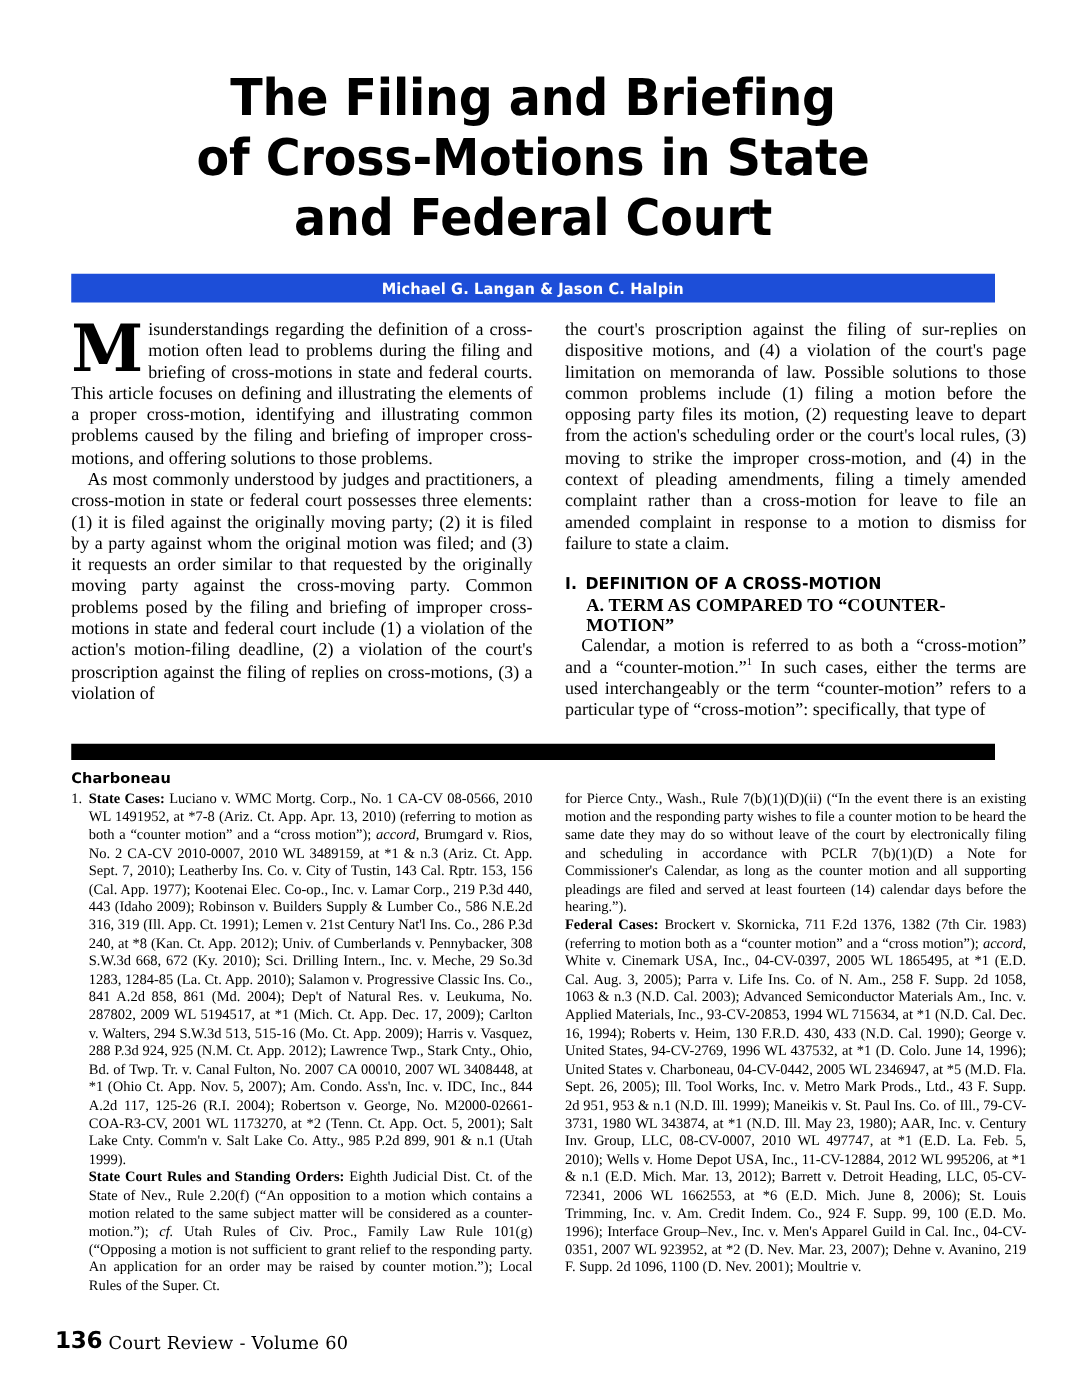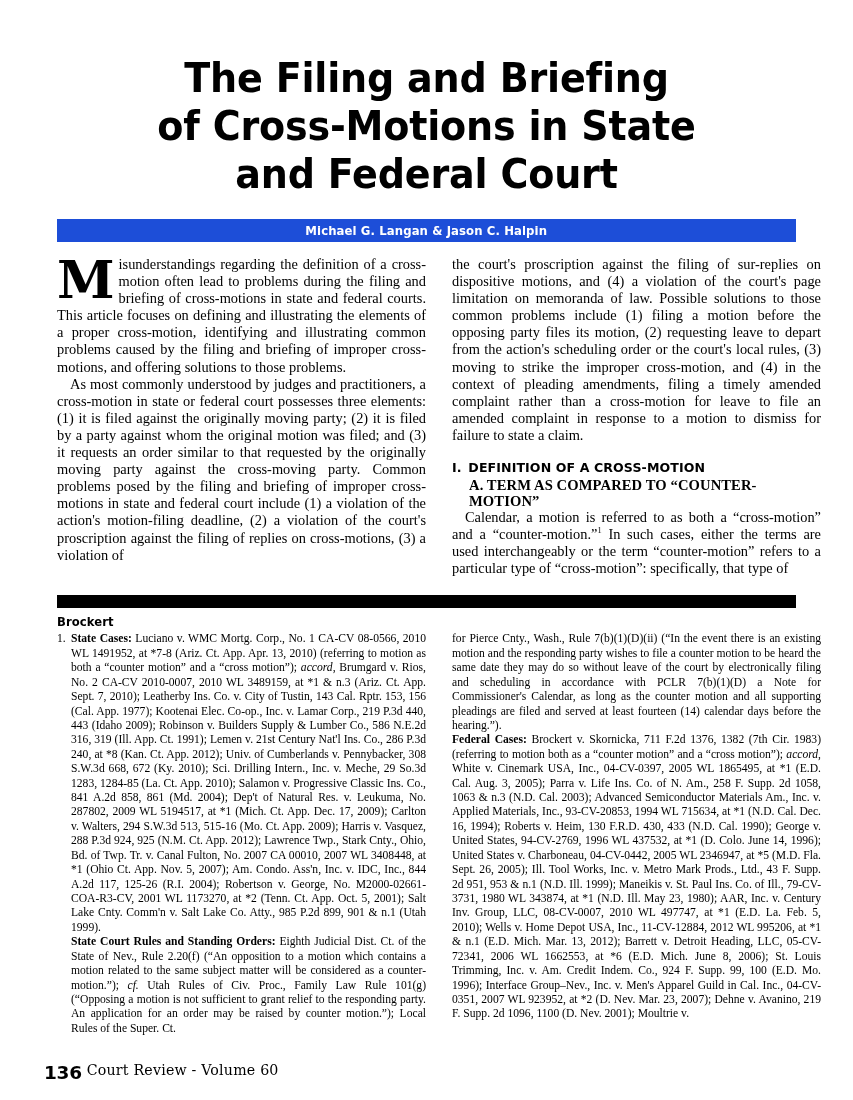--- a/index.html
+++ b/index.html
@@ -164,21 +164,21 @@
   .fn-text b, .fn-cont b { font-weight: 700; }
   .fn-text i, .fn-cont i { font-style: italic; }
   .sup { font-size: 8.4px; vertical-align: super; line-height: 0; }
 
   
   .footer {
     position: absolute;
     left: 44px;
     bottom: 17px;
     display: flex;
-    align-items: flex-start;
+    align-items: flex-end;
     gap: 5px;
   }
   .folio {
     font-family: "DejaVu Sans", sans-serif;
     font-weight: 700;
     font-size: 18.5px;
     letter-spacing: -0.3px;
   }
   .footer-text {
     font-family: "DejaVu Serif", serif;
@@ -217,21 +217,21 @@
 
       <h3 class="sub-head">A. TERM AS COMPARED TO “COUNTER-MOTION”</h3>
 
       <p class="body" style="text-indent:13px"><span>Calendar, a motion is referred to as both a “cross-motion” and a “counter-motion.”</span><span class="sup">1</span><span> In such cases, either the terms are used interchangeably or the term “counter-motion” refers to a particular type of “cross-motion”: specifically, that type of</span></p>
     </div>
 
   </div>
 
   <div class="fn-rule"></div>
 
-  <div class="fn-head">Brockert</div>
+  <div class="fn-head">Charboneau</div>
 
   <div class="fn-area">
 
     <div class="fn-col">
       <div class="fn-item">
         <div class="fn-marker">1.</div>
         <div class="fn-text"><b>State Cases:</b><span> Luciano v. WMC Mortg. Corp., No. 1 CA-CV 08-0566, 2010 WL 1491952, at *7-8 (Ariz. Ct. App. Apr. 13, 2010) (referring to motion as both a “counter motion” and a “cross motion”); </span><i>accord</i><span>, Brumgard v. Rios, No. 2 CA-CV 2010-0007, 2010 WL 3489159, at *1 &amp; n.3 (Ariz. Ct. App. Sept. 7, 2010); Leatherby Ins. Co. v. City of Tustin, 143 Cal. Rptr. 153, 156 (Cal. App. 1977); Kootenai Elec. Co-op., Inc. v. Lamar Corp., 219 P.3d 440, 443 (Idaho 2009); Robinson v. Builders Supply &amp; Lumber Co., 586 N.E.2d 316, 319 (Ill. App. Ct. 1991); Lemen v. 21st Century Nat'l Ins. Co., 286 P.3d 240, at *8 (Kan. Ct. App. 2012); Univ. of Cumberlands v. Pennybacker, 308 S.W.3d 668, 672 (Ky. 2010); Sci. Drilling Intern., Inc. v. Meche, 29 So.3d 1283, 1284-85 (La. Ct. App. 2010); Salamon v. Progressive Classic Ins. Co., 841 A.2d 858, 861 (Md. 2004); Dep't of Natural Res. v. Leukuma, No. 287802, 2009 WL 5194517, at *1 (Mich. Ct. App. Dec. 17, 2009); Carlton v. Walters, 294 S.W.3d 513, 515-16 (Mo. Ct. App. 2009); Harris v. Vasquez, 288 P.3d 924, 925 (N.M. Ct. App. 2012); Lawrence Twp., Stark Cnty., Ohio, Bd. of Twp. Tr. v. Canal Fulton, No. 2007 CA 00010, 2007 WL 3408448, at *1 (Ohio Ct. App. Nov. 5, 2007); Am. Condo. Ass'n, Inc. v. IDC, Inc., 844 A.2d 117, 125-26 (R.I. 2004); Robertson v. George, No. M2000-02661-COA-R3-CV, 2001 WL 1173270, at *2 (Tenn. Ct. App. Oct. 5, 2001); Salt Lake Cnty. Comm'n v. Salt Lake Co. Atty., 985 P.2d 899, 901 &amp; n.1 (Utah 1999).</span></div>
       </div>
       <div class="fn-cont"><b>State Court Rules and Standing Orders:</b><span> Eighth Judicial Dist. Ct. of the State of Nev., Rule 2.20(f) (“An opposition to a motion which contains a motion related to the same subject matter will be considered as a counter-motion.”); </span><i>cf.</i><span> Utah Rules of Civ. Proc., Family Law Rule 101(g) (“Opposing a motion is not sufficient to grant relief to the responding party. An application for an order may be raised by counter motion.”); Local Rules of the Super. Ct.</span></div>
     </div>

